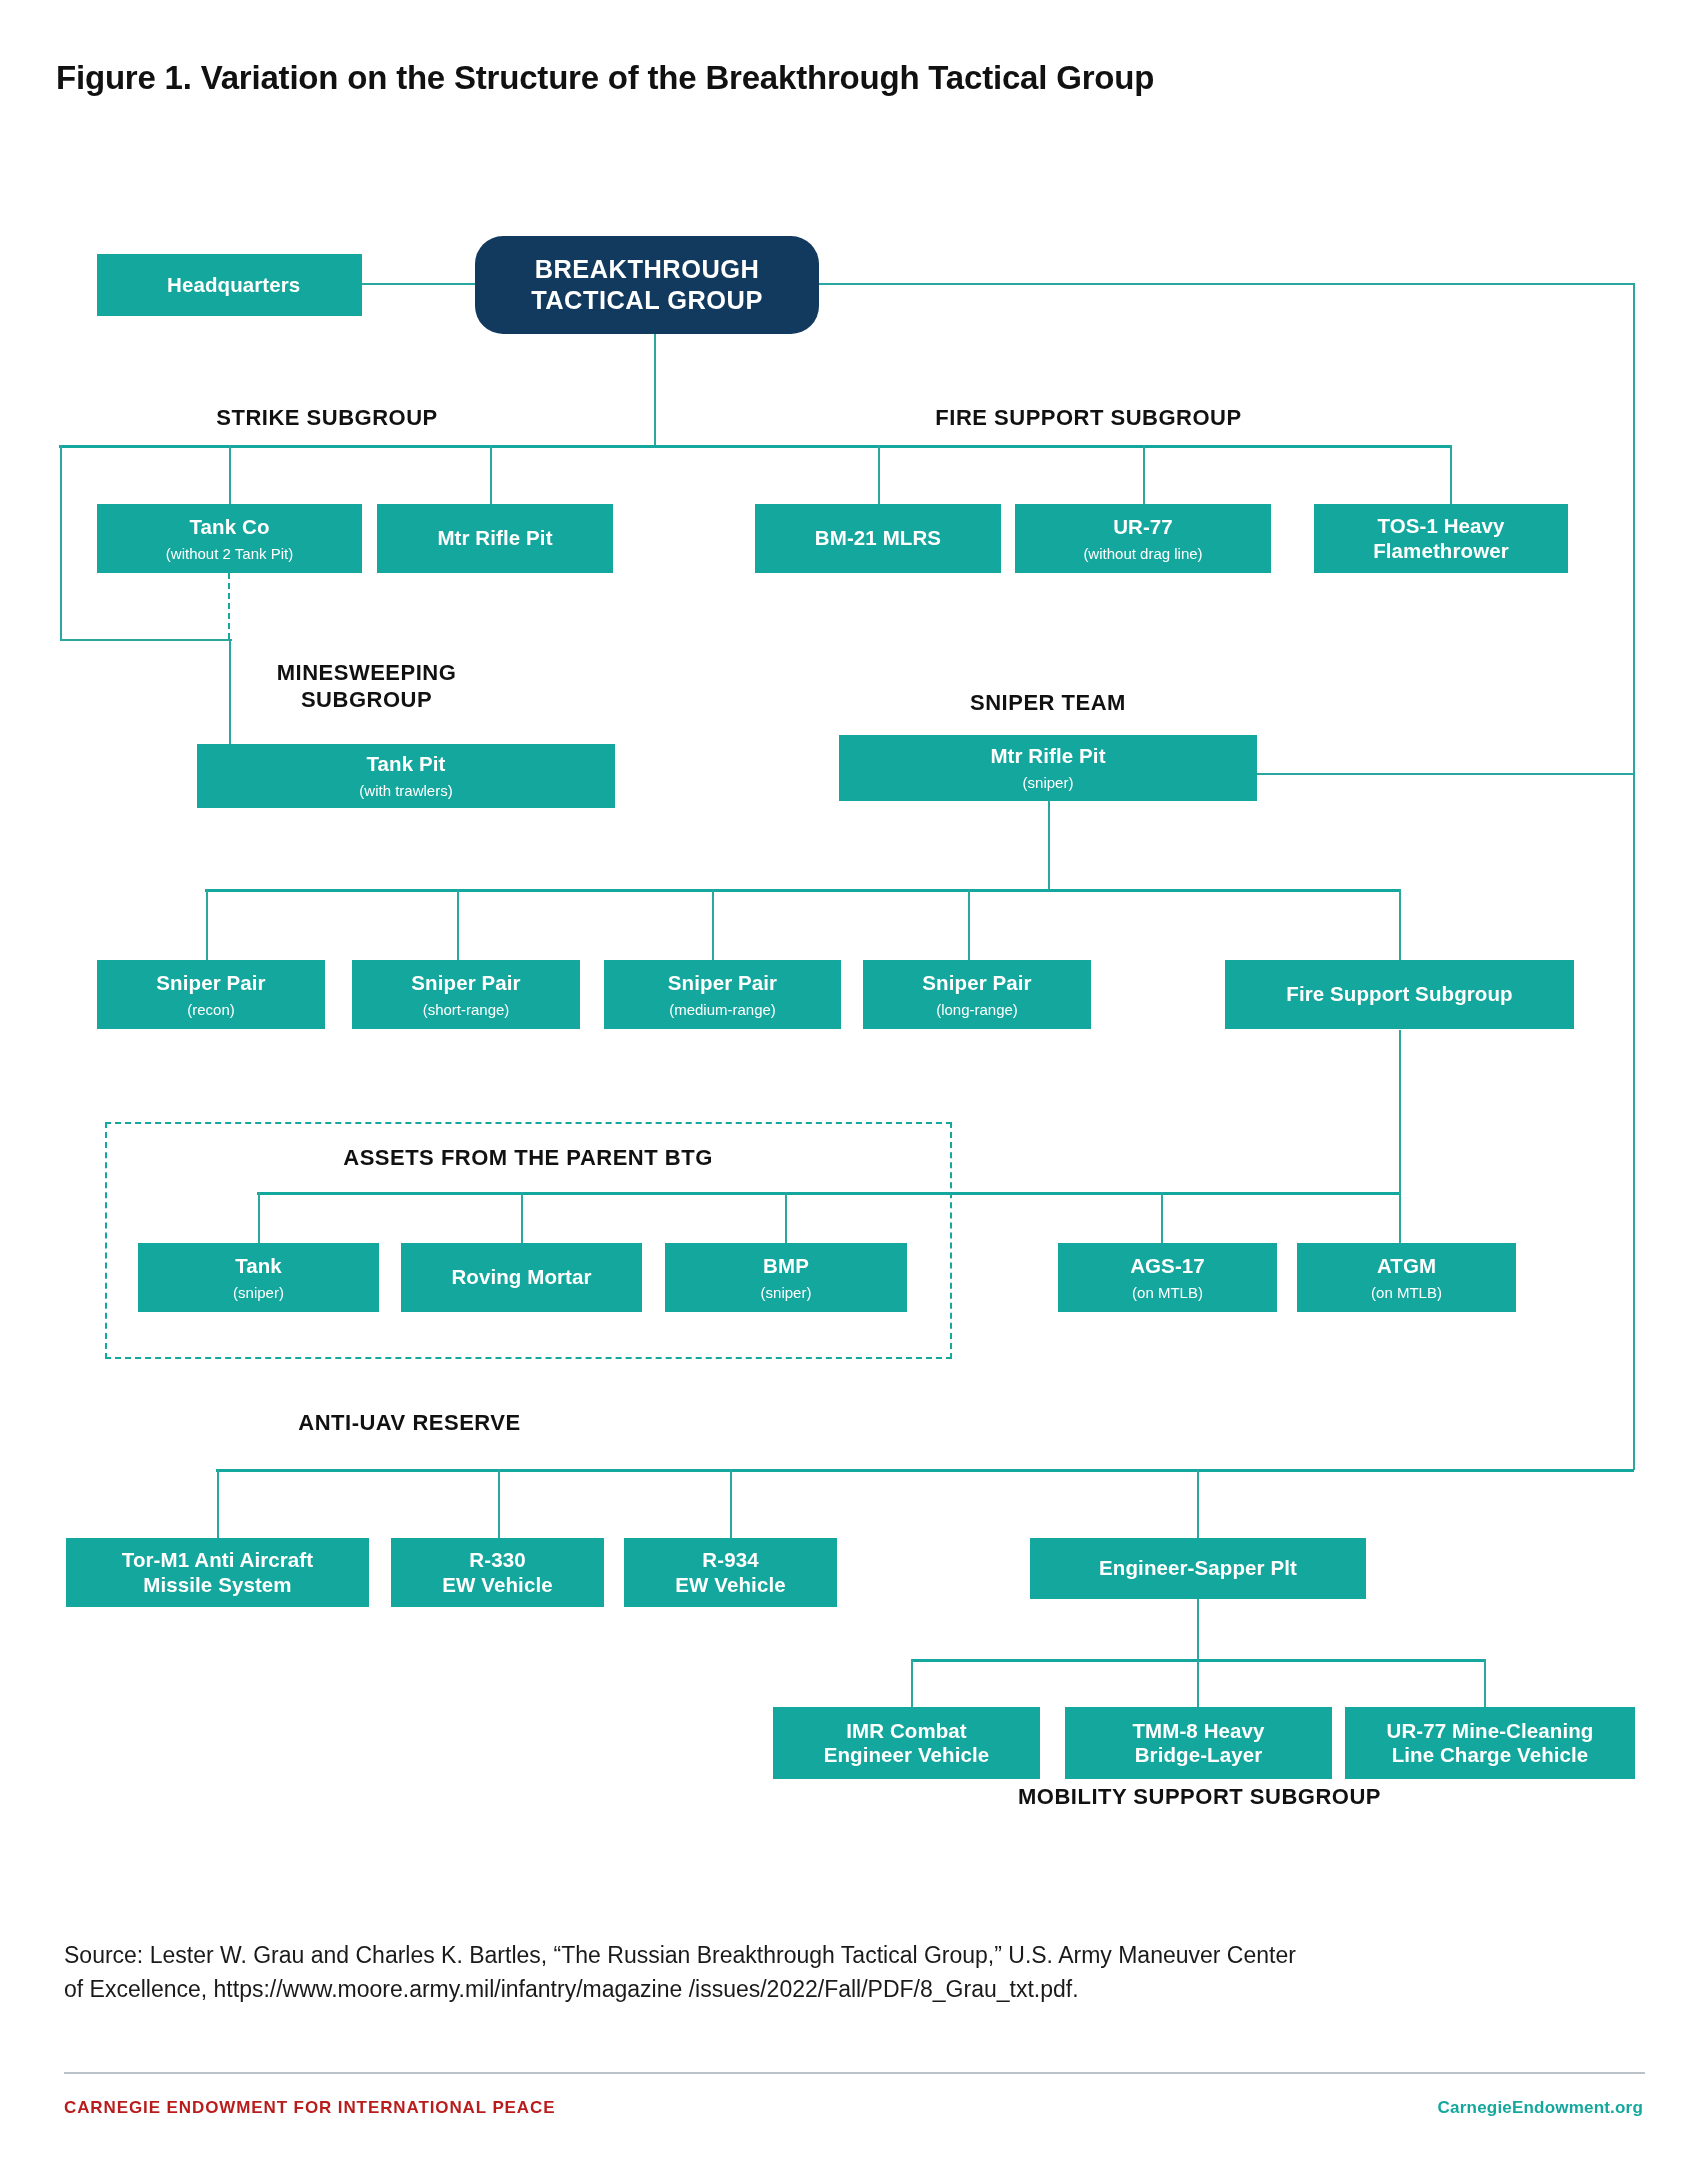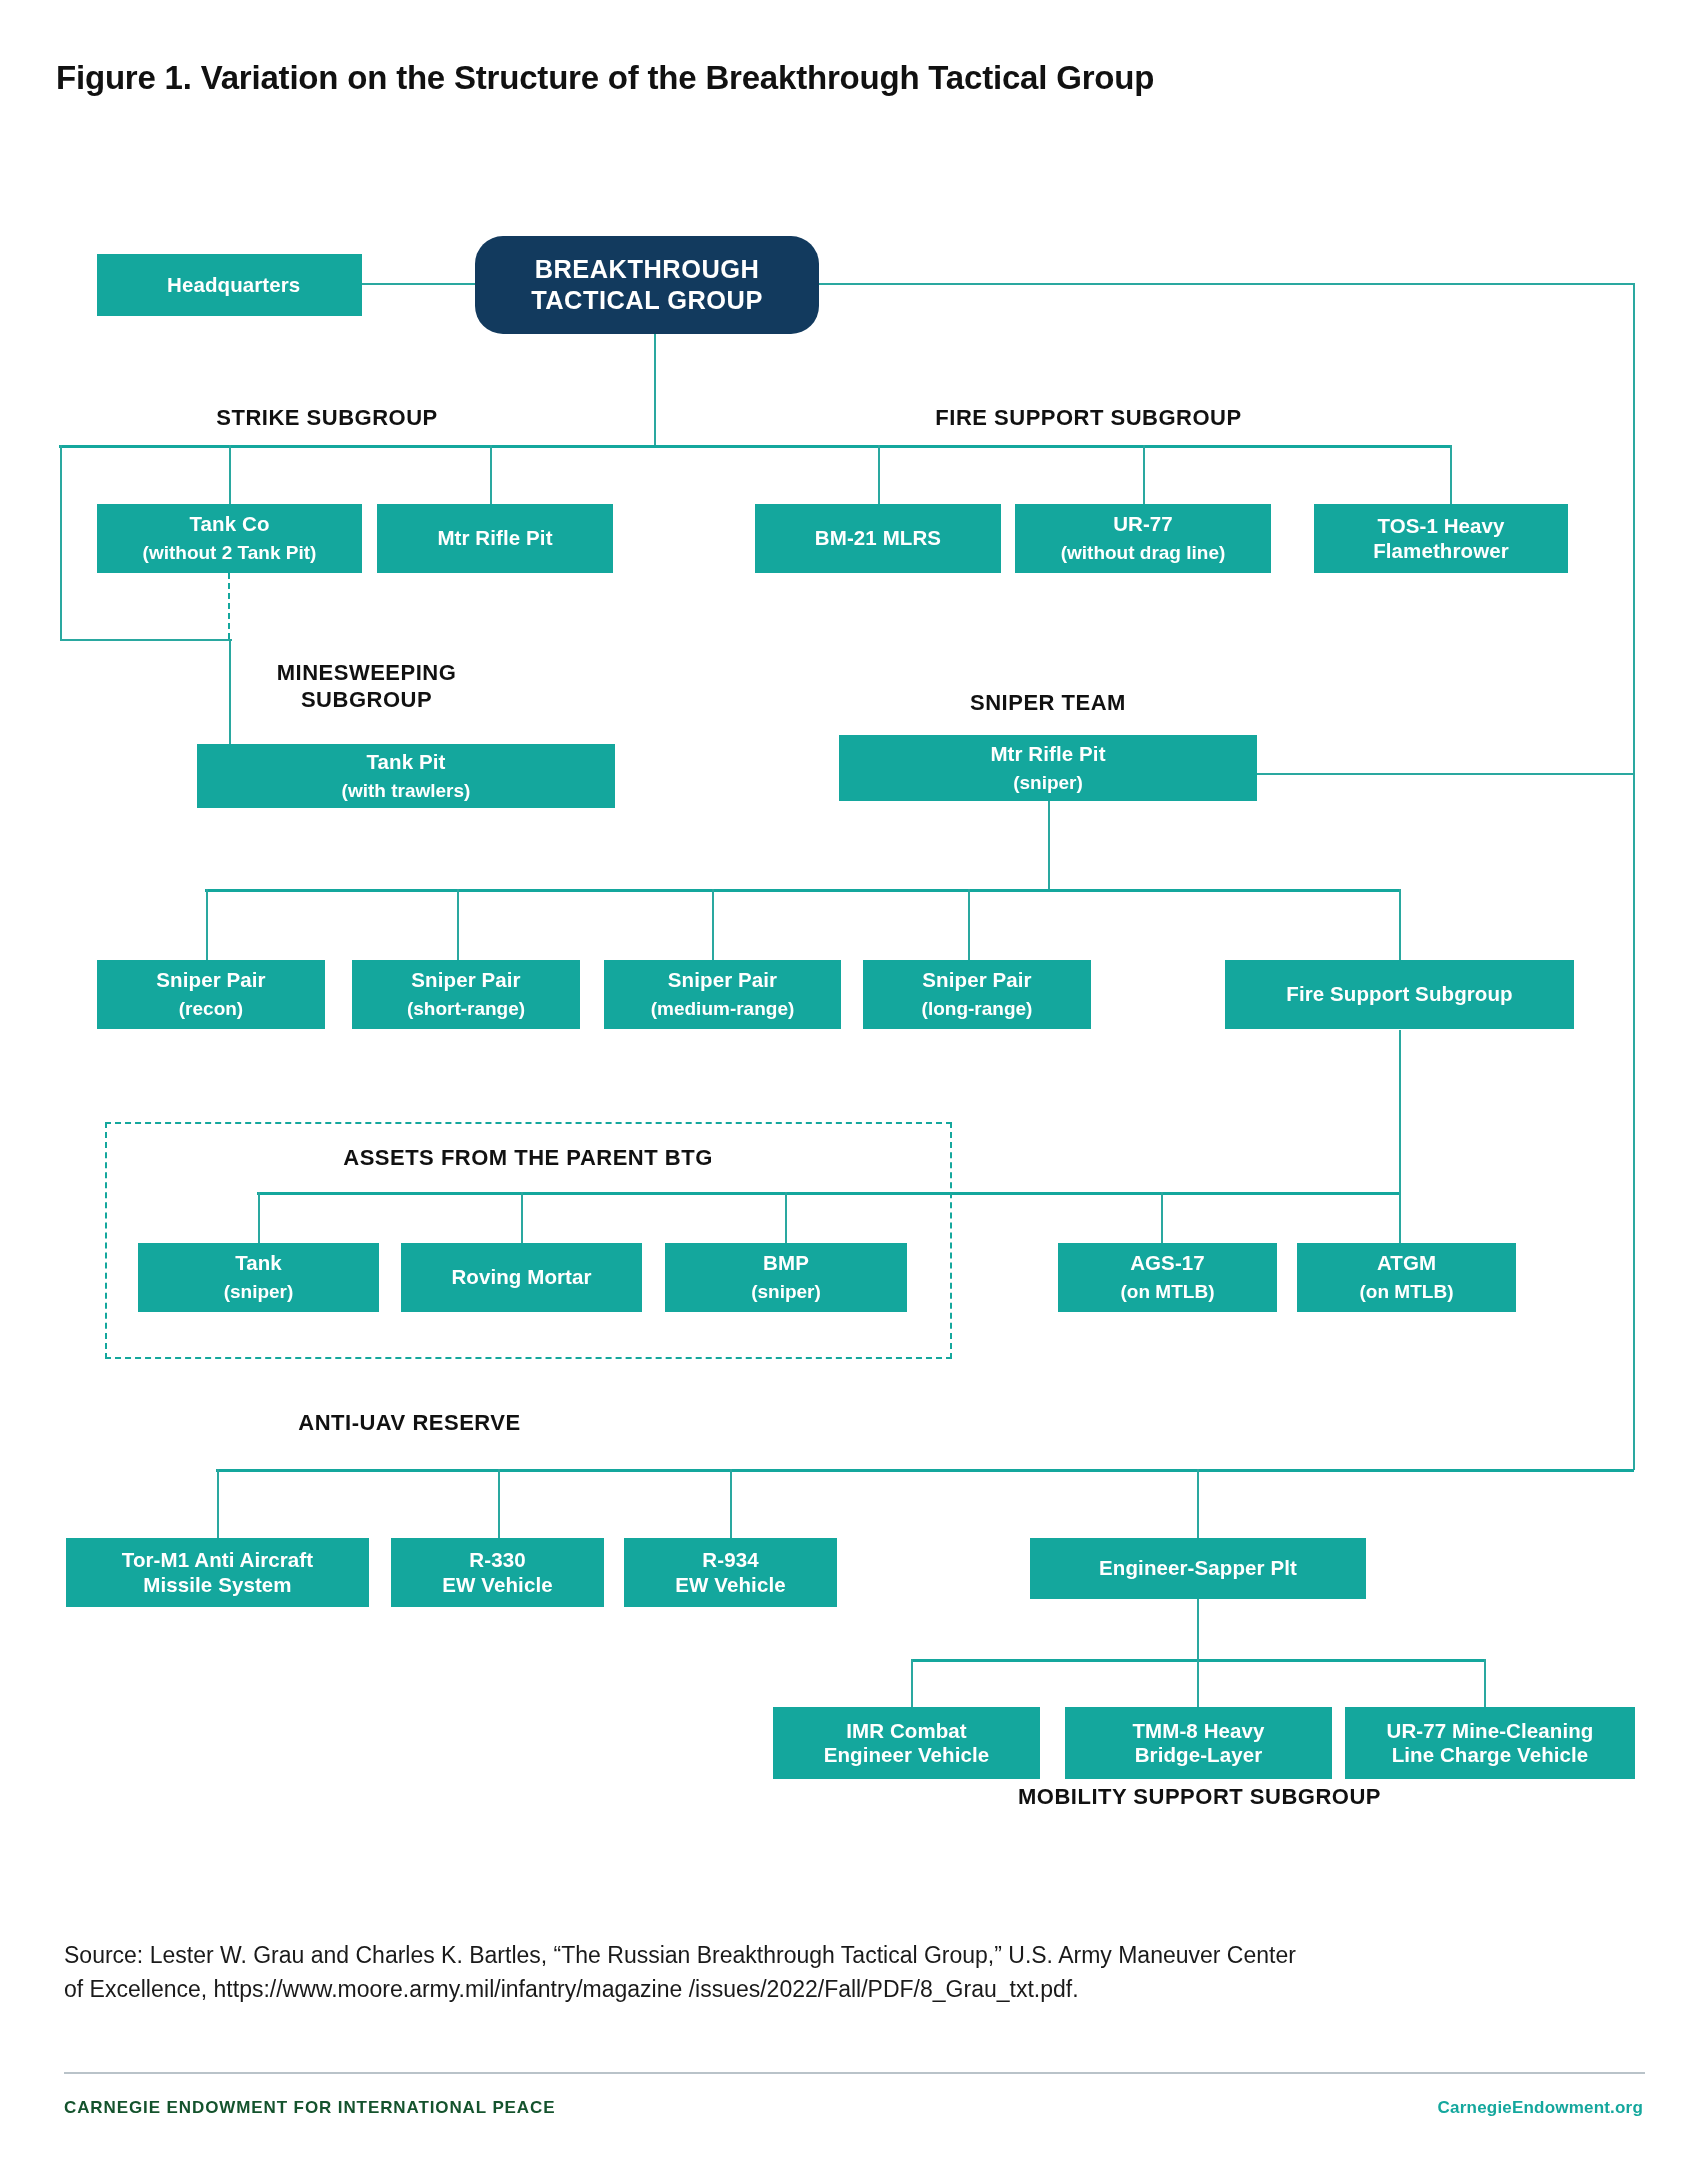--- a/index.html
+++ b/index.html
@@ -25,21 +25,21 @@
   
   .node{
     position:absolute;box-sizing:border-box;
     background:#14a79d;color:#ffffff;
     display:flex;flex-direction:column;
     align-items:center;justify-content:center;
     text-align:center;line-height:1.18;
     padding:3.3px 6.6px;z-index:5;
   }
   .node .t1{font-size:20.5px;font-weight:bold;letter-spacing:0.1px;}
-  .node .t2{font-size:19px;font-weight:bold;margin-top:6px;}
+  .node .t2{font-size:15px;font-weight:normal;margin-top:6px;}
   .node.root{background:#123a5e;}
   .node.root .t1{font-size:25.4px;font-weight:bold;letter-spacing:0.5px;line-height:1.22;}
 
   
   .caption{
     position:absolute;z-index:6;
     font-size:22px;font-weight:bold;letter-spacing:0.5px;
     color:#111111;text-align:center;line-height:1.22;
     white-space:pre-line;
   }
@@ -57,21 +57,21 @@
   }
 
   
   .source{
     position:absolute;left:64px;top:1939px;width:1540px;
     font-size:23px;line-height:1.46;color:#1a1a1a;
   }
   .rule{position:absolute;left:64px;top:2072px;width:1581px;height:1.6px;background:#b9c3c9;}
   .foot-left{
     position:absolute;left:64px;top:2098px;
-    font-size:17px;font-weight:bold;letter-spacing:0.9px;color:#14532d;
+    font-size:17px;font-weight:bold;letter-spacing:0.9px;color:#b91c1c;
   }
   .foot-right{
     position:absolute;right:64px;top:2098px;
     font-size:17px;font-weight:bold;letter-spacing:0.2px;color:#14a79d;
   }
 </style>
 </head>
 <body>
 
 <div id="stage">

